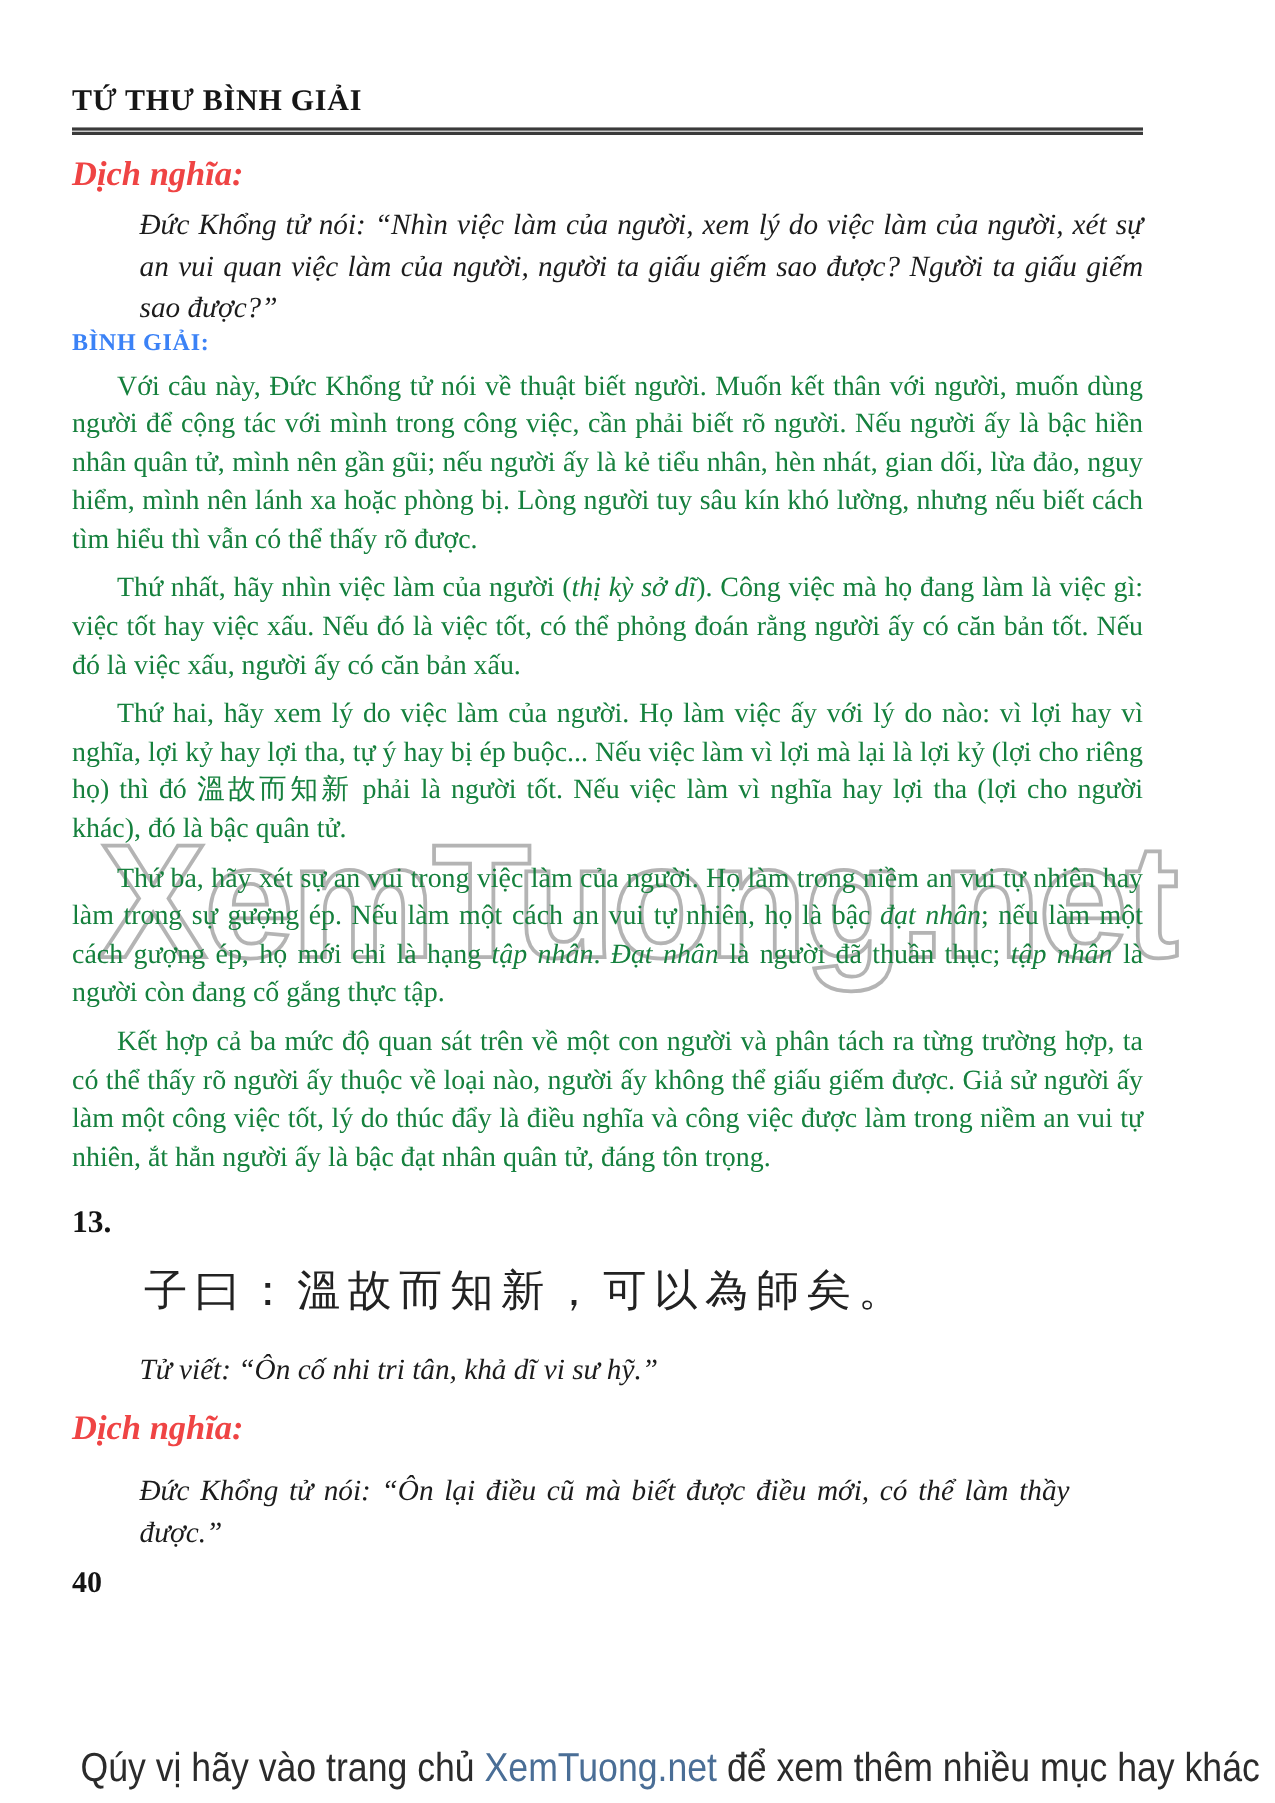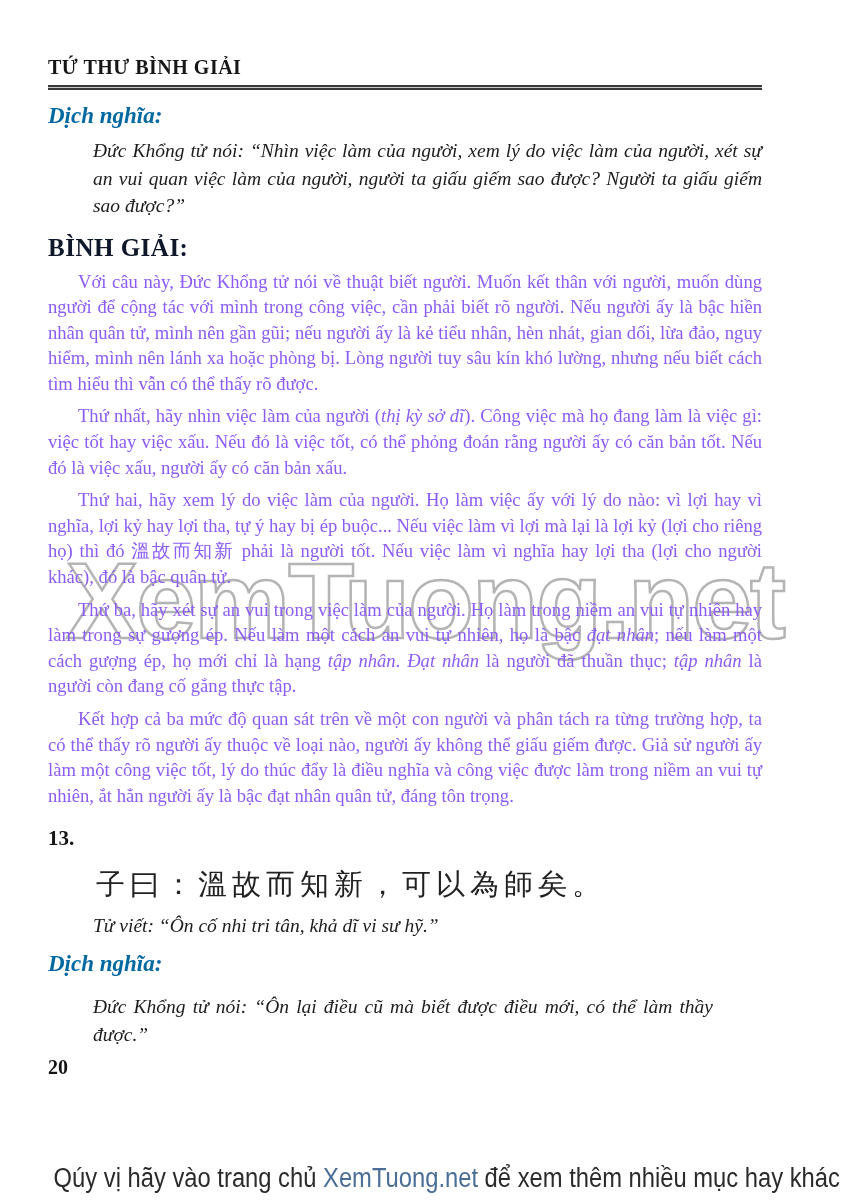--- a/index.html
+++ b/index.html
@@ -51,60 +51,59 @@
     height: 5px;
     border-top: 2px solid #3a3a3a;
     border-bottom: 2px solid #3a3a3a;
     background: #c9c9c9;
   }
   .h-dich-nghia {
     margin-top: 13px;
     font-size: 23px;
     font-weight: bold;
     font-style: italic;
-    color: #0369a1;
+    color: #ef4444;
   }
   .quote-block {
     margin: 8px 0 0 45px;
     font-size: 19.5px;
     font-style: italic;
     line-height: 27.5px;
     text-align: justify;
     color: #1c1c1c;
   }
   .h-binh-giai {
-    margin-top: 14px;
-    font-size: 25px;
+    font-size: 16px;
     font-weight: bold;
     letter-spacing: 0.5px;
-    color: #0f172a;
+    color: #3b82f6;
   }
   .body-p {
     margin-top: 7px;
     font-size: 18.6px;
     line-height: 25.6px;
     text-align: justify;
     text-indent: 30px;
-    color: #8b5cf6;
+    color: #15803d;
   }
   .section-no {
     margin-top: 18px;
     font-size: 21px;
     font-weight: bold;
     color: #141414;
   }
   .chinese-line {
     margin: 14px 0 0 48px;
     font-size: 29px;
     letter-spacing: 5px;
     color: #222;
     font-family: "Liberation Serif", "DejaVu Serif", serif;
   }
   .translit-line {
-    margin: 10px 0 0 45px;
+    margin: 22px 0 0 45px;
     font-size: 19.5px;
     font-style: italic;
     color: #1c1c1c;
   }
   .h-dich-nghia-2 { margin-top: 14px; }
   .quote-2 { margin-top: 16px; max-width: 620px; }
   .page-number {
     margin-top: 8px;
     font-size: 20px;
     font-weight: bold;
@@ -158,20 +157,20 @@
     <p class="body-p"><span>Thứ ba, hãy xét sự an vui trong việc làm của người. Họ làm trong niềm an vui tự nhiên hay làm trong sự gượng ép. Nếu làm một cách an vui tự nhiên, họ là bậc </span><em class="inline-it">đạt nhân</em><span>; nếu làm một cách gượng ép, họ mới chỉ là hạng </span><em class="inline-it">tập nhân</em><span>. </span><em class="inline-it">Đạt nhân</em><span> là người đã thuần thục; </span><em class="inline-it">tập nhân</em><span> là người còn đang cố gắng thực tập.</span></p>
     <p class="body-p"><span>Kết hợp cả ba mức độ quan sát trên về một con người và phân tách ra từng trường hợp, ta có thể thấy rõ người ấy thuộc về loại nào, người ấy không thể giấu giếm được. Giả sử người ấy làm một công việc tốt, lý do thúc đẩy là điều nghĩa và công việc được làm trong niềm an vui tự nhiên, ắt hẳn người ấy là bậc đạt nhân quân tử, đáng tôn trọng.</span></p>
 
     <div class="section-no">13.</div>
     <div class="chinese-line">子曰：溫故而知新，可以為師矣。</div>
     <div class="translit-line">Tử viết: “Ôn cố nhi tri tân, khả dĩ vi sư hỹ.”</div>
 
     <div class="h-dich-nghia h-dich-nghia-2">Dịch nghĩa:</div>
     <div class="quote-block quote-2">Đức Khổng tử nói: “Ôn lại điều cũ mà biết được điều mới, có thể làm thầy được.”</div>
 
-    <div class="page-number">20</div>
+    <div class="page-number">40</div>
   </div>
 
   <div class="footer">
     <span class="footer-inner"><span>Qúy vị hãy vào trang chủ </span><span class="footer-link">XemTuong.net</span><span> để xem thêm nhiều mục hay khác</span></span>
   </div>
 
 </div>
 
 </body></html>

